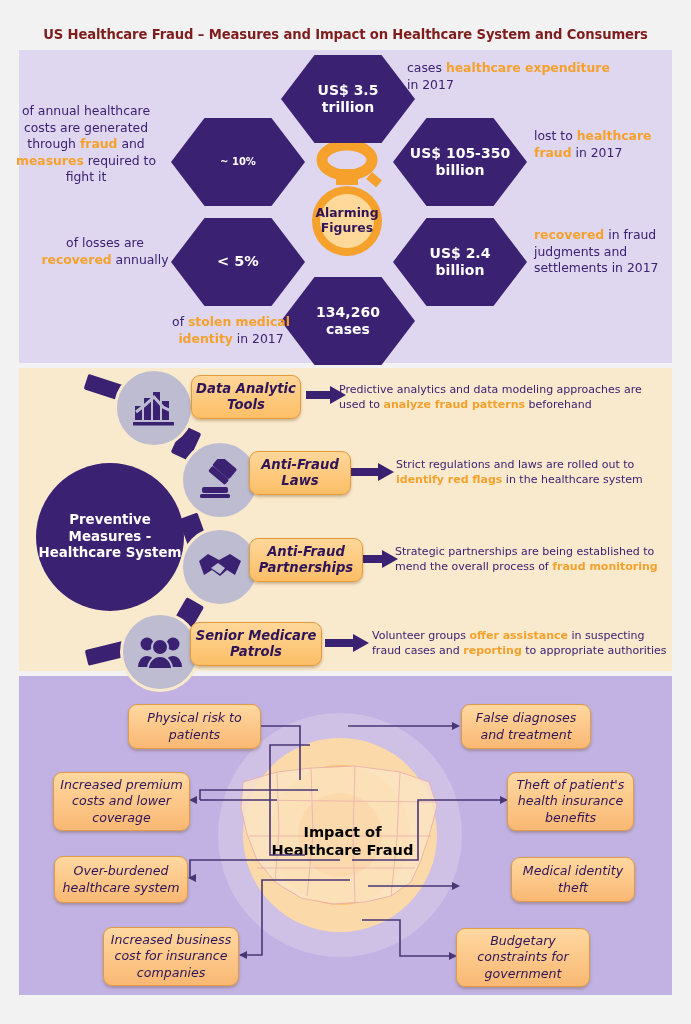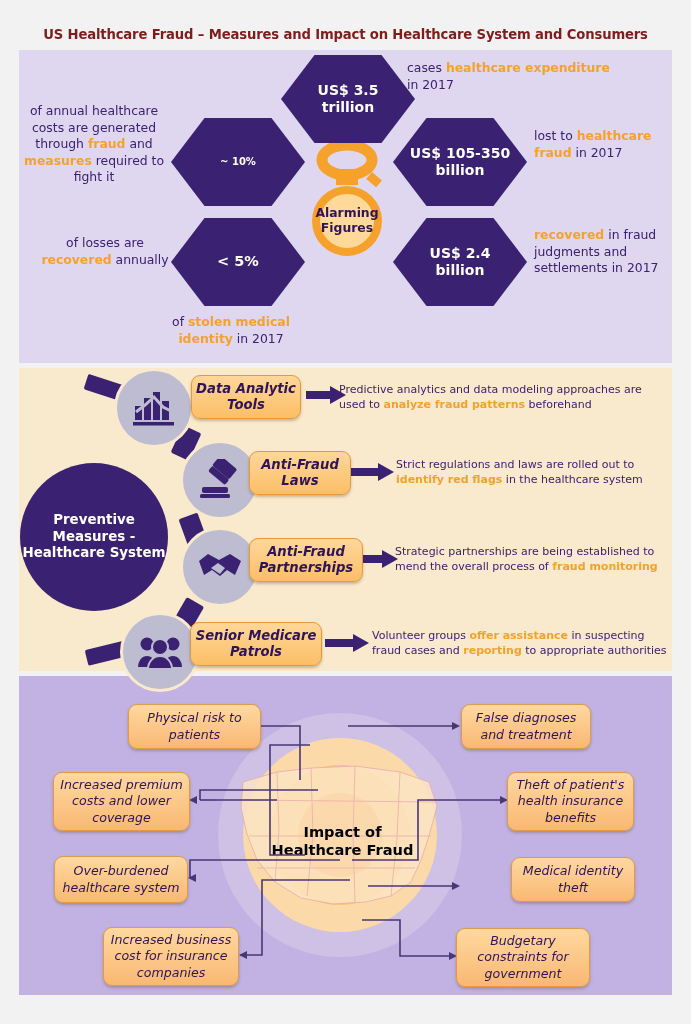--- a/index.html
+++ b/index.html
@@ -41,32 +41,32 @@
   #hex-ten{left:171px;top:118px;width:134px;height:88px;font-size:10px;}
   #hex-105{left:393px;top:118px;width:134px;height:88px;font-size:14px;}
   #hex-five{left:171px;top:218px;width:134px;height:88px;font-size:14.5px;}
   #hex-24{left:393px;top:218px;width:134px;height:88px;font-size:14px;}
   #hex-cases{left:281px;top:277px;width:134px;height:88px;font-size:14px;}
 
   
   .cap{position:absolute;color:#3b2172;font-size:12.4px;line-height:1.33;}
   .cap b{color:#f5a12c;font-weight:bold;}
   #cap-expenditure{left:407px;top:60px;width:210px;text-align:left;}
-  #cap-ten{left:24px;top:103px;width:140px;text-align:center;}
+  #cap-ten{left:16px;top:103px;width:140px;text-align:center;}
   #cap-105{left:534px;top:128px;width:130px;text-align:left;}
   #cap-five{left:40px;top:235px;width:130px;text-align:center;}
   #cap-24{left:534px;top:227px;width:128px;text-align:left;}
   #cap-cases{left:161px;top:314px;width:140px;text-align:center;}
 
   
   #stopwatch{position:absolute;left:300px;top:143px;width:94px;height:118px;}
 
   
   #big-circle{
-    position:absolute;left:20px;top:463px;width:148px;height:148px;
+    position:absolute;left:36px;top:463px;width:148px;height:148px;
     border-radius:50%;background:#3b2172;
     display:flex;align-items:center;justify-content:center;
     color:#fff;font-size:13.4px;font-weight:bold;text-align:center;line-height:1.25;
   }
   .icon-circle{
     position:absolute;border-radius:50%;background:#bdbcd1;
     border:3px solid #faeacd;
     display:flex;align-items:center;justify-content:center;
     z-index:3;
   }
@@ -176,20 +176,26 @@
   <div class="hex" id="hex-24">
     <span>
       <i style="font-style:normal;display:block">US$ 2.4</i>
       <i style="font-style:normal;display:block">billion</i>
     </span>
   </div>
   <div class="cap" id="cap-24">
     <b>recovered</b><span> in fraud judgments and settlements in 2017</span>
   </div>
 
+  <div class="hex" id="hex-cases">
+    <span>
+      <i style="font-style:normal;display:block">134,260</i>
+      <i style="font-style:normal;display:block">cases</i>
+    </span>
+  </div>
   <div class="cap" id="cap-cases">
     <span>of </span><b>stolen medical identity</b><span> in 2017</span>
   </div>
 
   <svg id="stopwatch" viewBox="0 0 94 118">
     <ellipse cx="47" cy="17" rx="25" ry="15" fill="none" stroke="#f5a12c" stroke-width="11"></ellipse>
     <rect x="36" y="26" width="22" height="16" fill="#f5a12c"></rect>
     <rect x="68" y="32" width="13" height="9" fill="#f5a12c" transform="rotate(40 74 36)"></rect>
     <circle cx="47" cy="78" r="35" fill="#f5a12c"></circle>
     <circle cx="47" cy="78" r="27" fill="#ffd99a"></circle>

